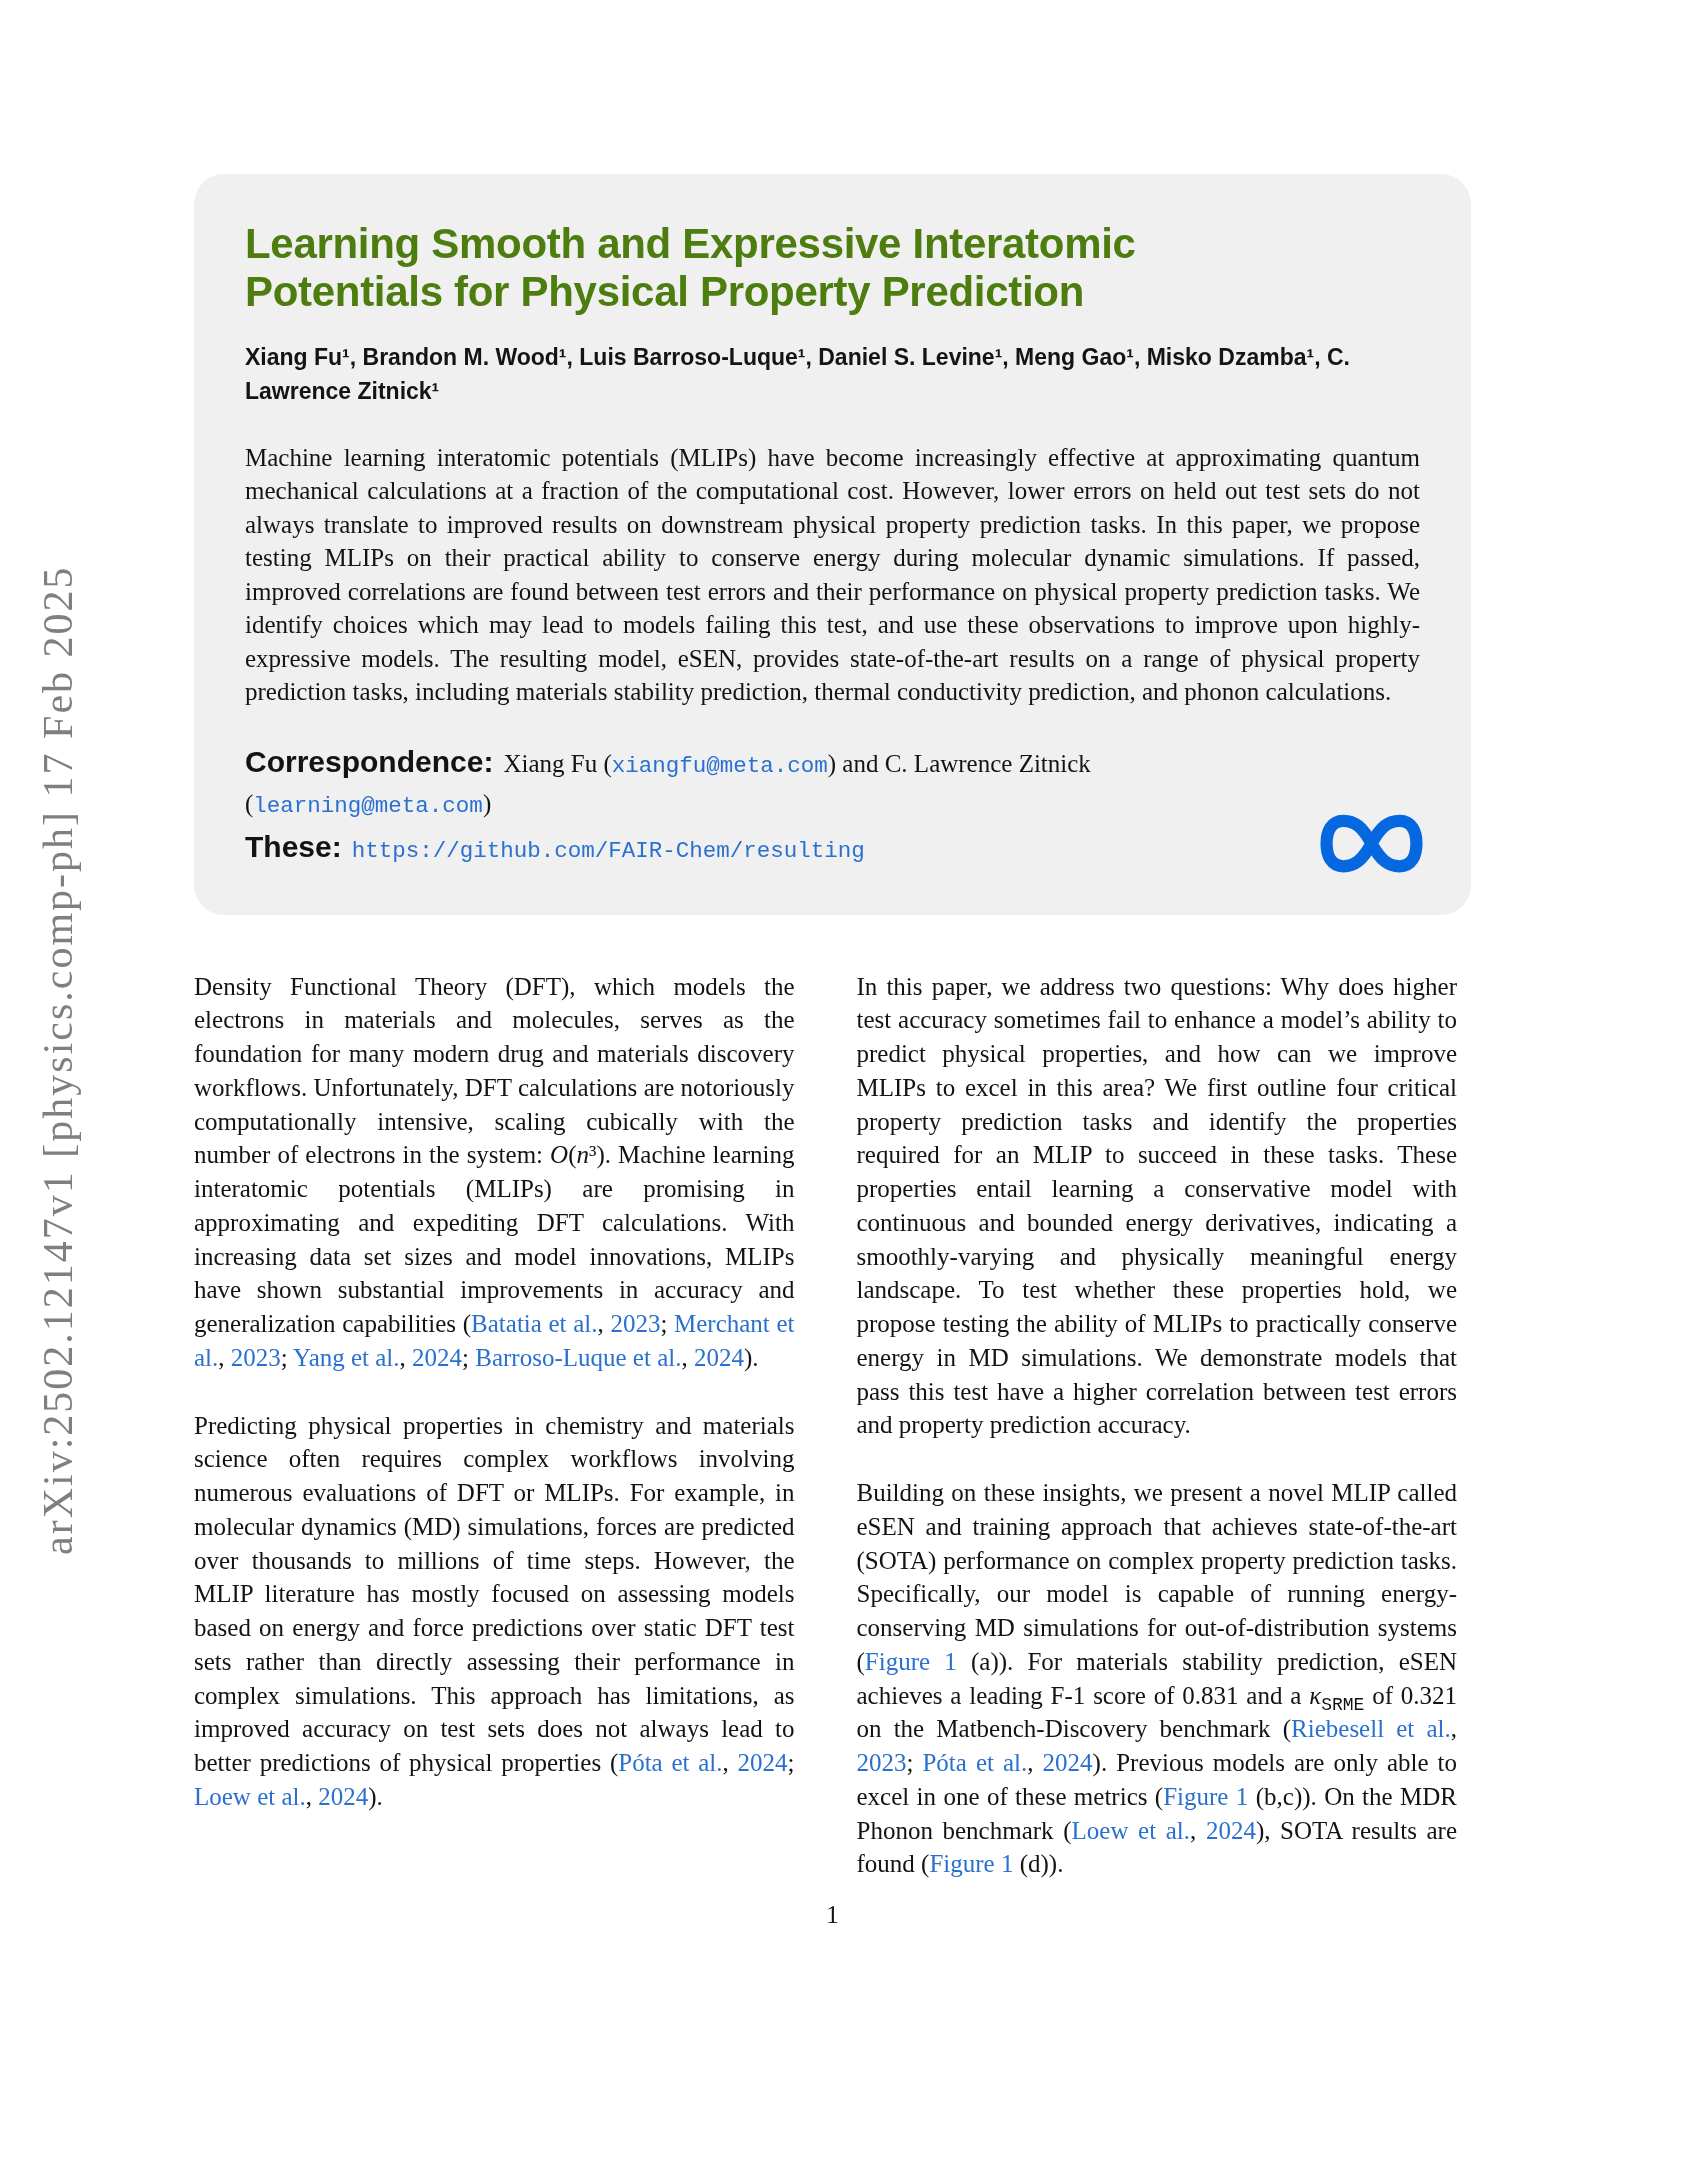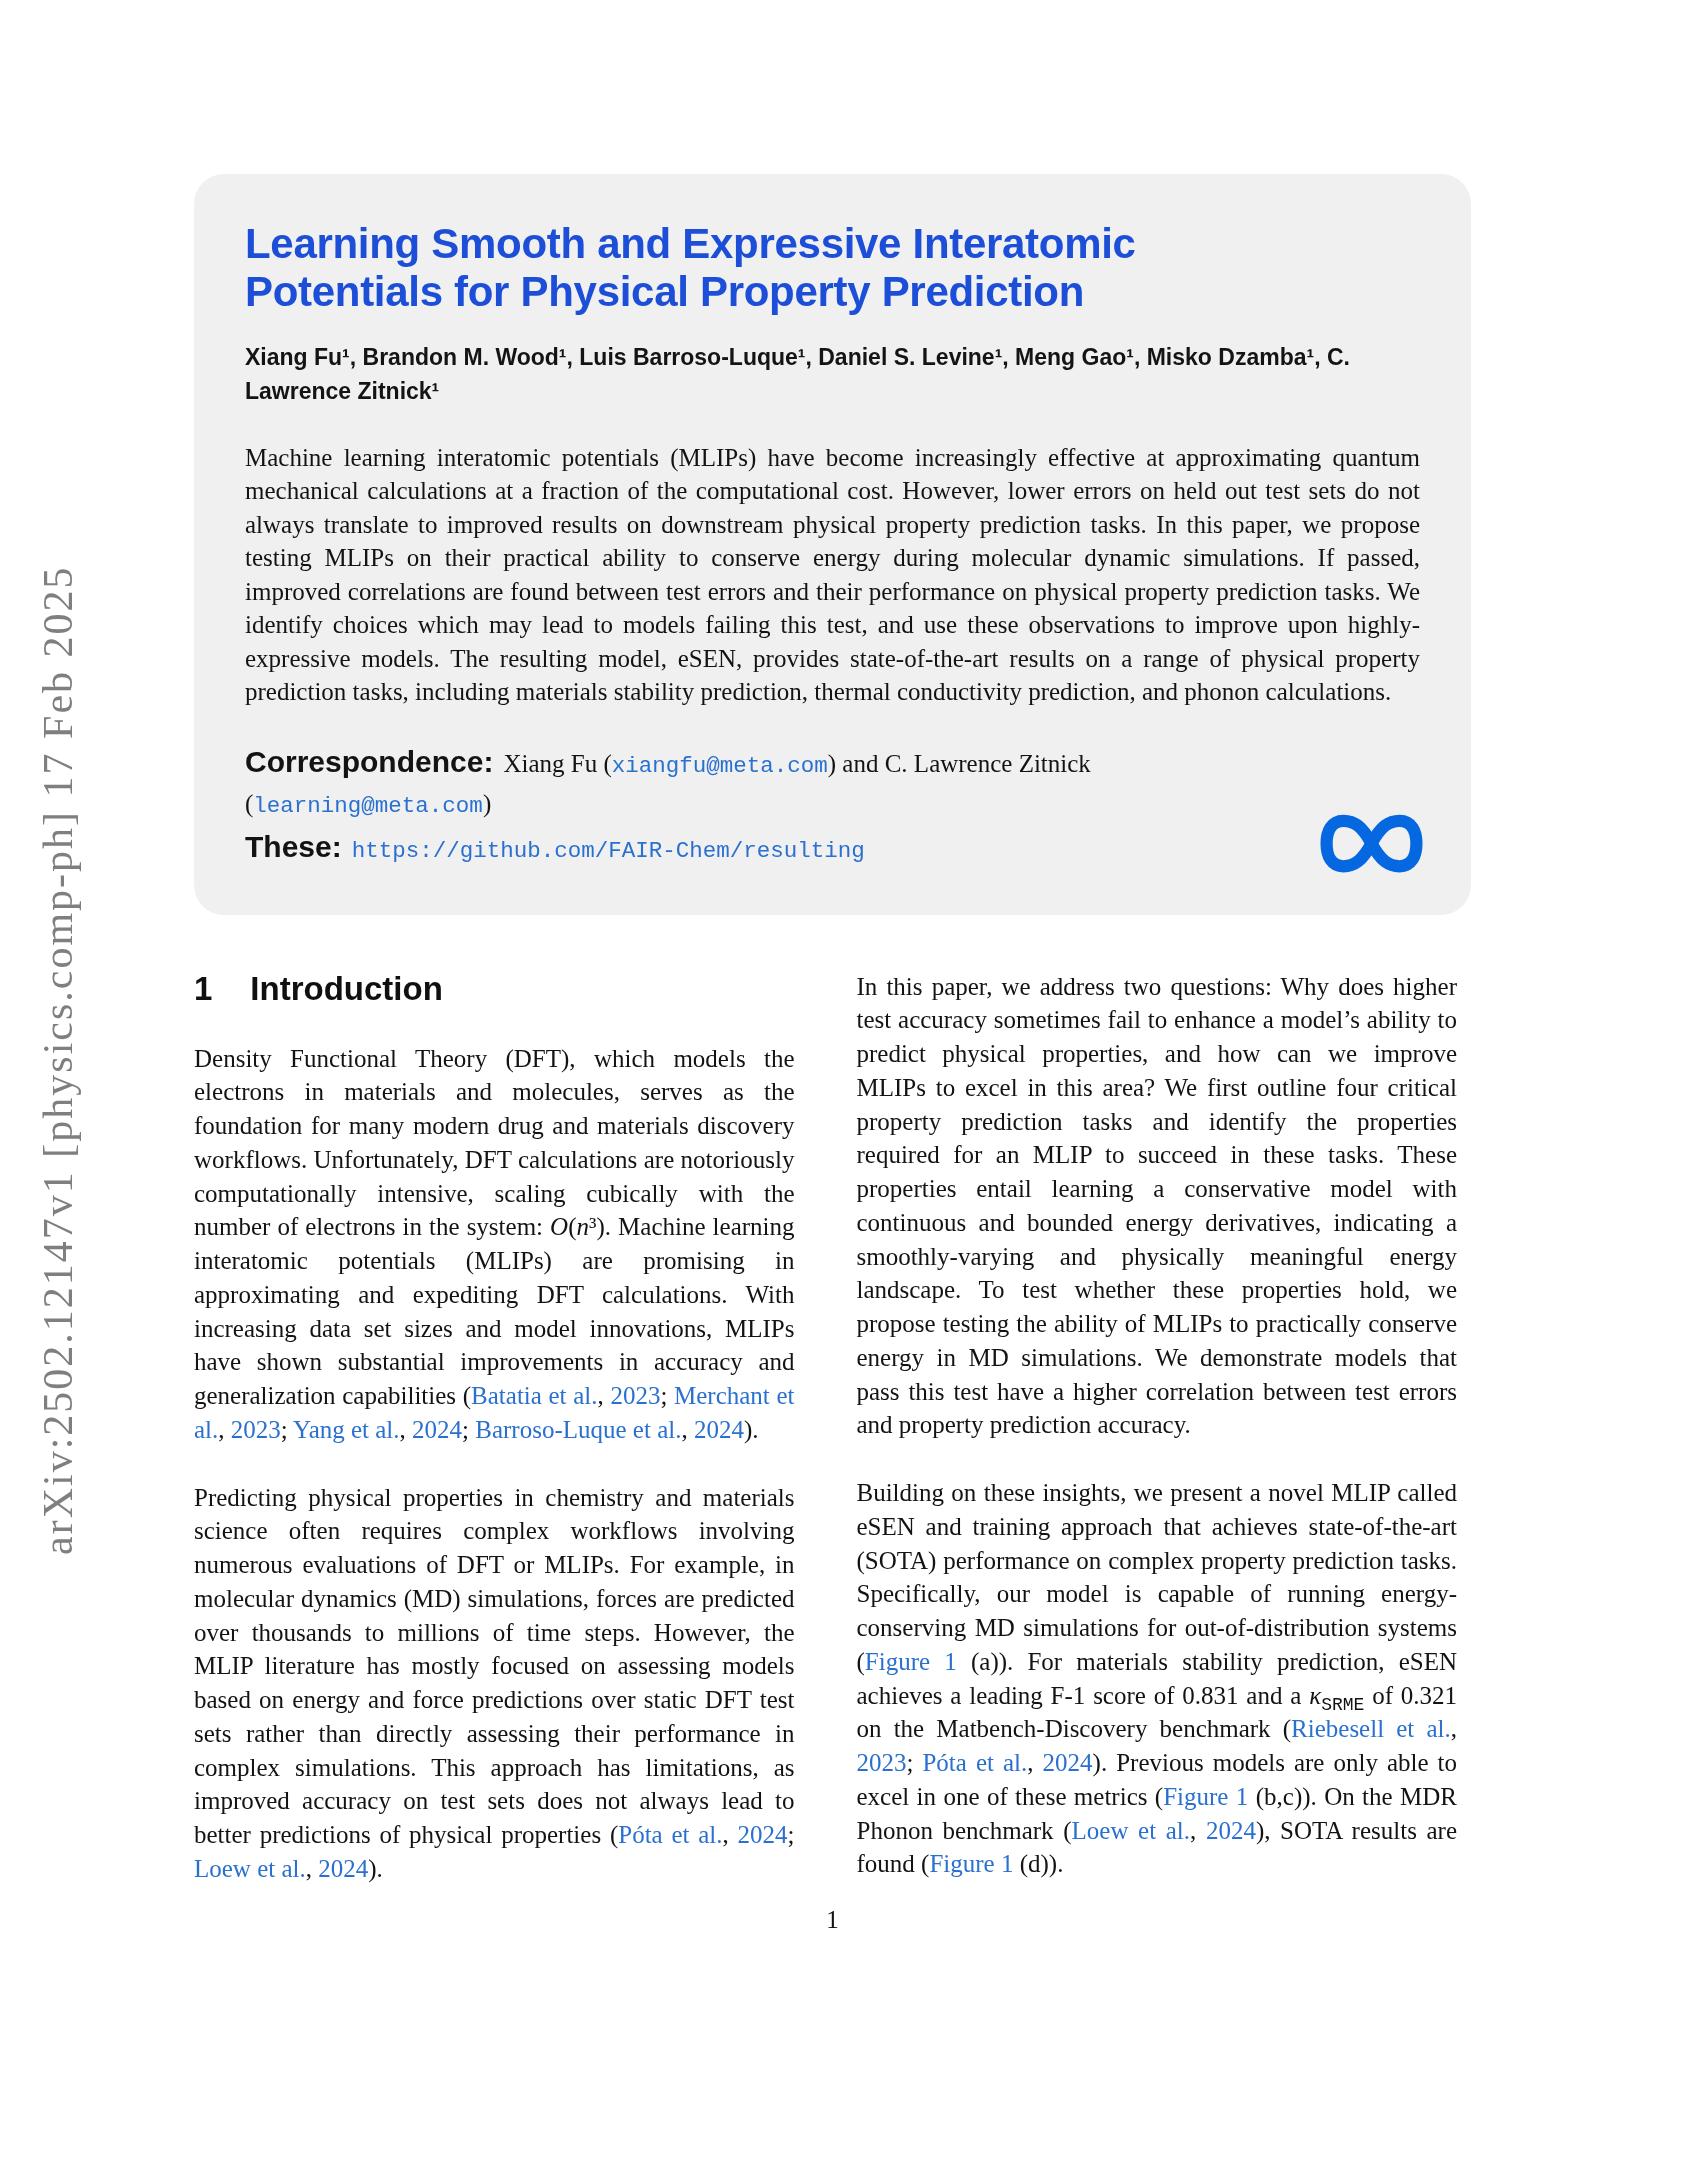--- a/index.html
+++ b/index.html
@@ -37,21 +37,21 @@
   }
 
   .paper-title {
     margin: 0 0 24px 0;
     max-width: 1069px;
     font-family: "Liberation Sans", sans-serif;
     font-weight: 700;
     font-size: 42px;
     line-height: 1.14;
     letter-spacing: -0.3px;
-    color: #1d4ed8;
+    color: #4d7c0f;
   }
 
   .authors {
     font-family: "Liberation Sans", sans-serif;
     font-weight: 700;
     font-size: 23px;
     line-height: 1.5;
     color: #141414;
     max-width: 1148px;
   }
@@ -129,23 +129,20 @@
       <span class="label">These:</span><span class="link mono">https://github.com/FAIR-Chem/resulting</span>
     </div>
 
     <svg class="meta-logo" viewBox="0 0 88 54" aria-hidden="true">
       <path d="M44 27 C36 12 29 7.5 20 7.5 C9.5 7.5 5.5 16.5 5.5 27 C5.5 37.5 9.5 46.5 20 46.5 C29 46.5 36 42 44 27 C52 12 59 7.5 68 7.5 C78.5 7.5 82.5 16.5 82.5 27 C82.5 37.5 78.5 46.5 68 46.5 C59 46.5 52 42 44 27 Z"></path>
     </svg>
   </div>
 
   <div class="columns">
     <div class="col">
-      <div class="section-heading">
-        <span class="sec-num">1</span><span class="sec-title">Introduction</span>
-      </div>
       <p><span>Density Functional Theory (DFT), which models the electrons in materials and molecules, serves as the foundation for many modern drug and materials discovery workflows. Unfortunately, DFT calculations are notoriously computationally intensive, scaling cubically with the number of electrons in the system: </span><span class="i">O</span><span>(</span><span class="i">n</span><span>³). Machine learning interatomic potentials (MLIPs) are promising in approximating and expediting DFT calculations. With increasing data set sizes and model innovations, MLIPs have shown substantial improvements in accuracy and generalization capabilities (</span><span class="link">Batatia et al.</span><span>, </span><span class="link">2023</span><span>; </span><span class="link">Merchant et al.</span><span>, </span><span class="link">2023</span><span>; </span><span class="link">Yang et al.</span><span>, </span><span class="link">2024</span><span>; </span><span class="link">Barroso-Luque et al.</span><span>, </span><span class="link">2024</span><span>).</span></p>
       <p><span>Predicting physical properties in chemistry and materials science often requires complex workflows involving numerous evaluations of DFT or MLIPs. For example, in molecular dynamics (MD) simulations, forces are predicted over thousands to millions of time steps. However, the MLIP literature has mostly focused on assessing models based on energy and force predictions over static DFT test sets rather than directly assessing their performance in complex simulations. This approach has limitations, as improved accuracy on test sets does not always lead to better predictions of physical properties (</span><span class="link">Póta et al.</span><span>, </span><span class="link">2024</span><span>; </span><span class="link">Loew et al.</span><span>, </span><span class="link">2024</span><span>).</span></p>
     </div>
     <div class="col">
       <p><span>In this paper, we address two questions: Why does higher test accuracy sometimes fail to enhance a model’s ability to predict physical properties, and how can we improve MLIPs to excel in this area? We first outline four critical property prediction tasks and identify the properties required for an MLIP to succeed in these tasks. These properties entail learning a conservative model with continuous and bounded energy derivatives, indicating a smoothly-varying and physically meaningful energy landscape. To test whether these properties hold, we propose testing the ability of MLIPs to practically conserve energy in MD simulations. We demonstrate models that pass this test have a higher correlation between test errors and property prediction accuracy.</span></p>
       <p><span>Building on these insights, we present a novel MLIP called eSEN and training approach that achieves state-of-the-art (SOTA) performance on complex property prediction tasks. Specifically, our model is capable of running energy-conserving MD simulations for out-of-distribution systems (</span><span class="link">Figure 1</span><span> (a)). For materials stability prediction, eSEN achieves a leading F-1 score of 0.831 and a </span><span class="i">κ</span><span class="sub">SRME</span><span> of 0.321 on the Matbench-Discovery benchmark (</span><span class="link">Riebesell et al.</span><span>, </span><span class="link">2023</span><span>; </span><span class="link">Póta et al.</span><span>, </span><span class="link">2024</span><span>). Previous models are only able to excel in one of these metrics (</span><span class="link">Figure 1</span><span> (b,c)). On the MDR Phonon benchmark (</span><span class="link">Loew et al.</span><span>, </span><span class="link">2024</span><span>), SOTA results are found (</span><span class="link">Figure 1</span><span> (d)).</span></p>
     </div>
   </div>
 
   <div class="page-number">1</div>

